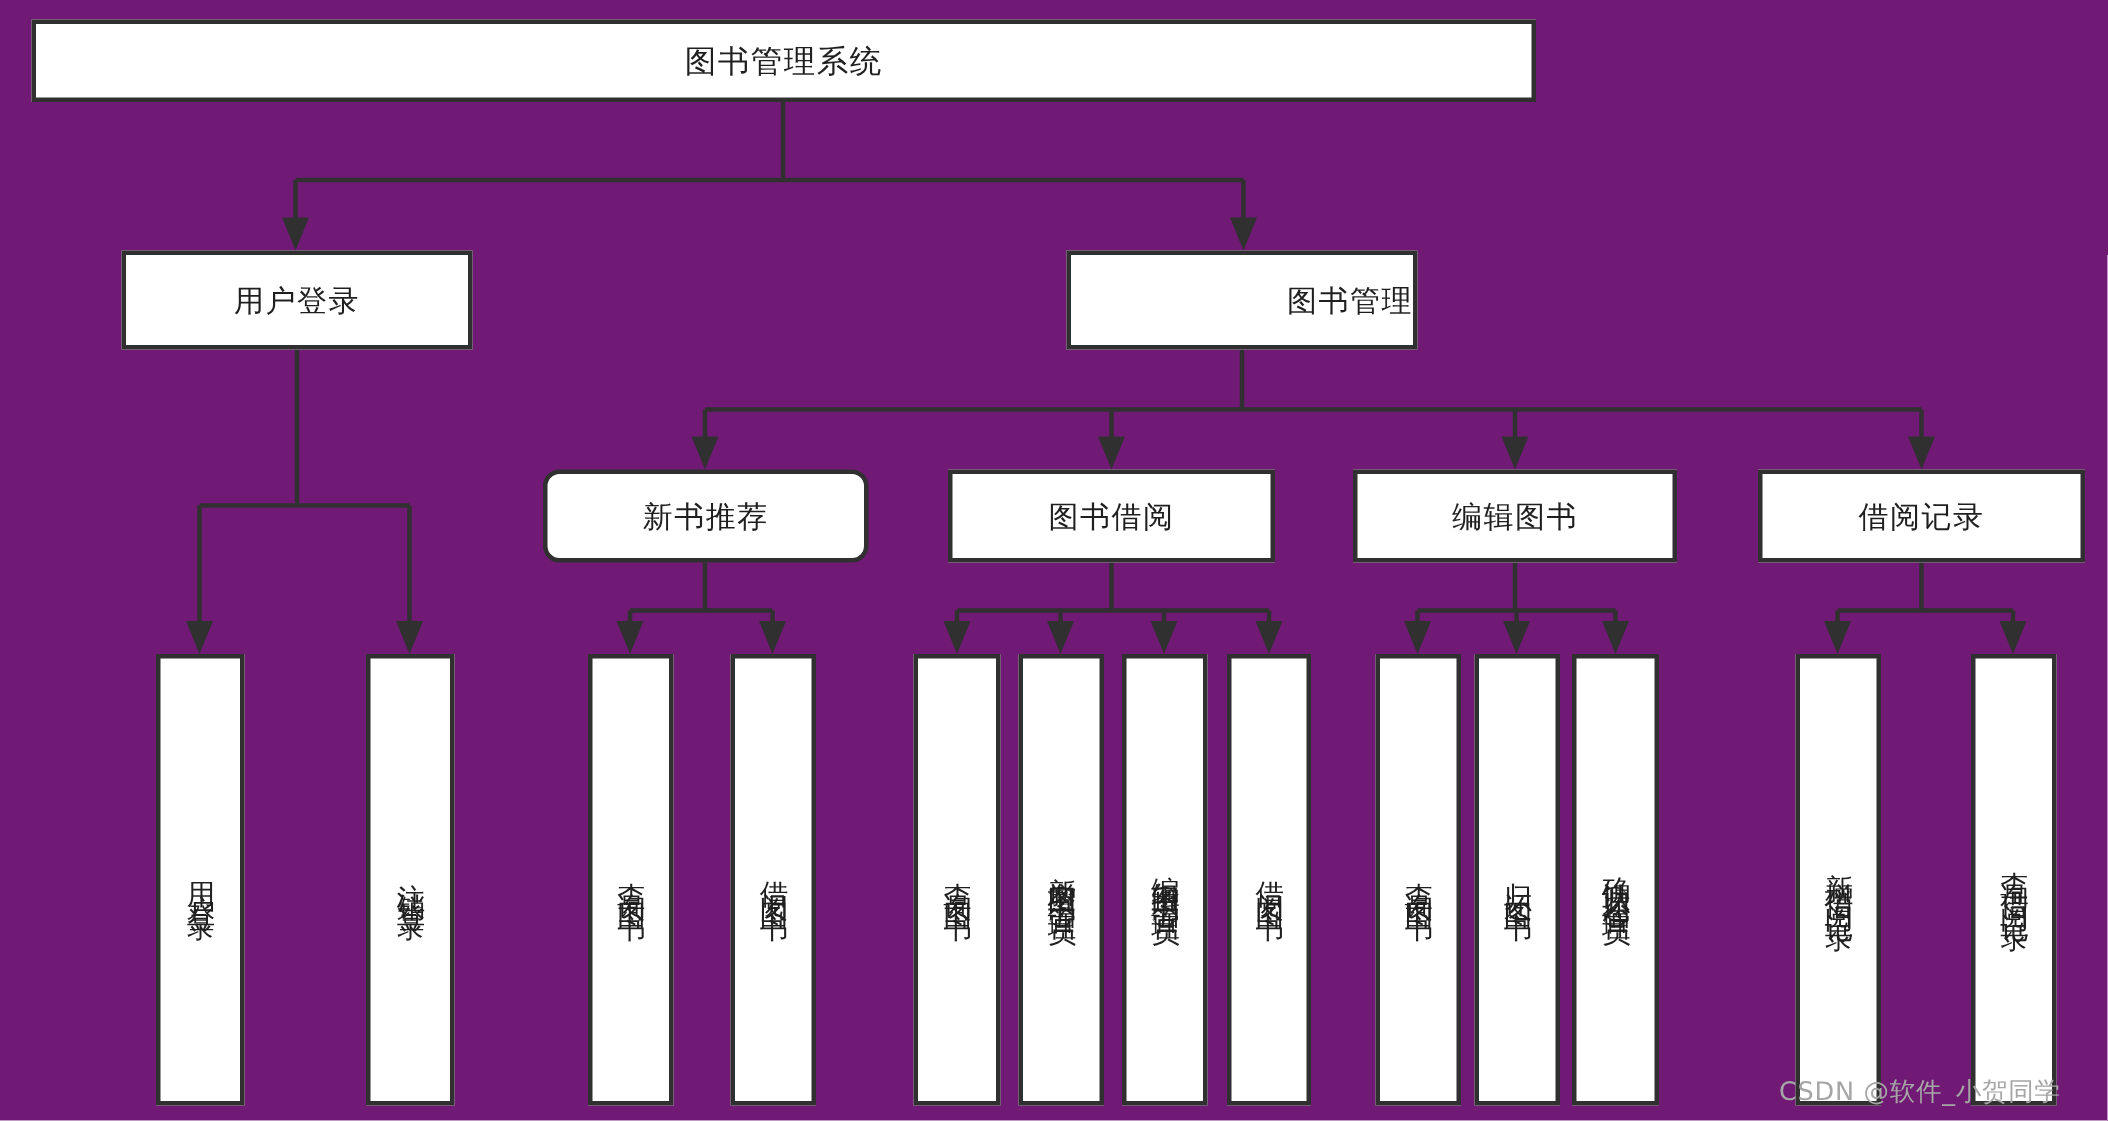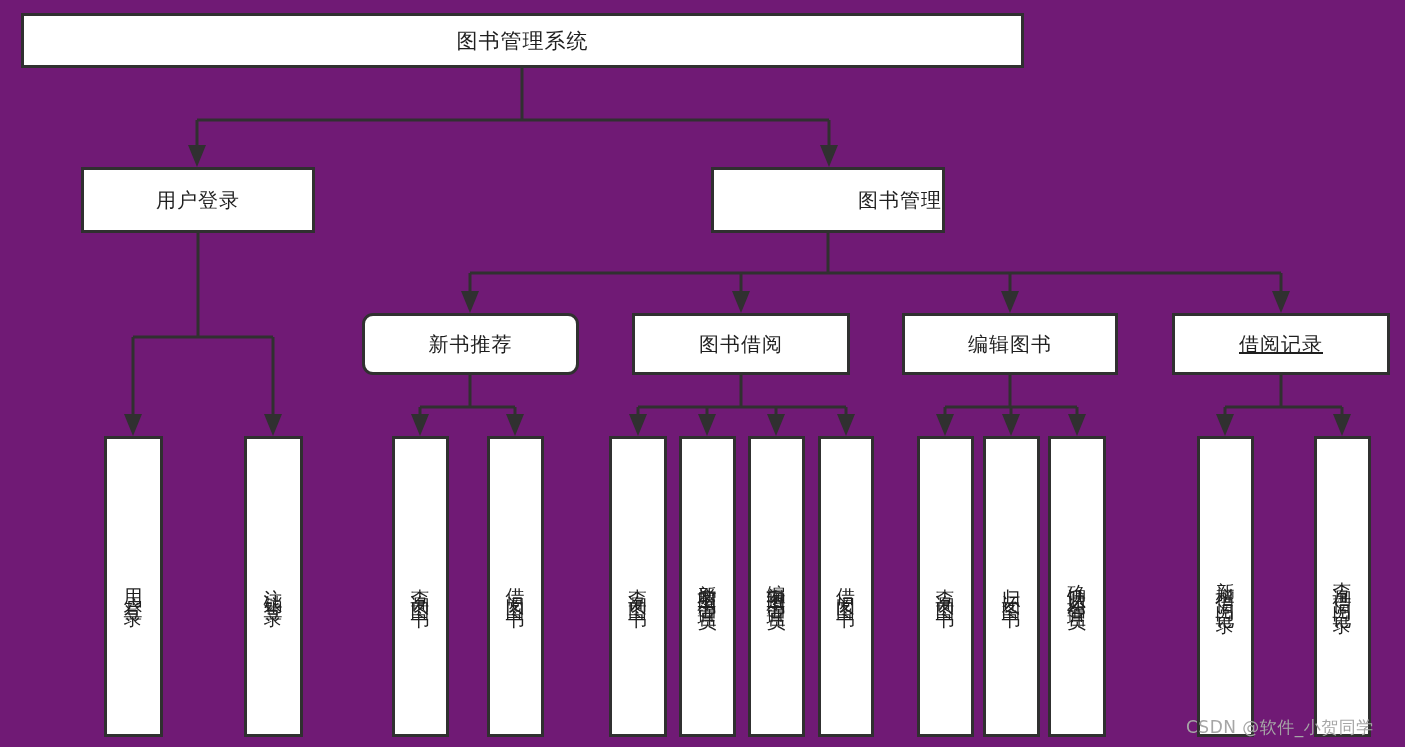--- a/index.html
+++ b/index.html
@@ -40,21 +40,21 @@
     z-index:3;
     color:#a6a6a6;
   }
   
   #n-root{left:21px;top:13px;width:1003px;height:55px;}
   #n-l1-0{left:81px;top:167px;width:234px;height:66px;}
   #n-l1-1{left:711px;top:167px;width:234px;height:66px;justify-content:flex-end;}
   #n-l2-0{left:362px;top:313px;width:217px;height:62px;border-radius:11px;}
   #n-l2-1{left:632px;top:313px;width:218px;height:62px;}
   #n-l2-2{left:902px;top:313px;width:216px;height:62px;}
-  #n-l2-3{left:1172px;top:313px;width:218px;height:62px;text-decoration:underline;}
+  #n-l2-3{left:1172px;top:313px;width:218px;height:62px;}
   .leaf{top:436px;height:301px;}
   #n-leaf-0{left:104px;width:59px;}
   #n-leaf-1{left:244px;width:59px;}
   #n-leaf-2{left:392px;width:57px;}
   #n-leaf-3{left:487px;width:57px;}
   #n-leaf-4{left:609px;width:58px;}
   #n-leaf-5{left:679px;width:57px;}
   #n-leaf-6{left:748px;width:57px;}
   #n-leaf-7{left:818px;width:56px;}
   #n-leaf-8{left:917px;width:57px;}

